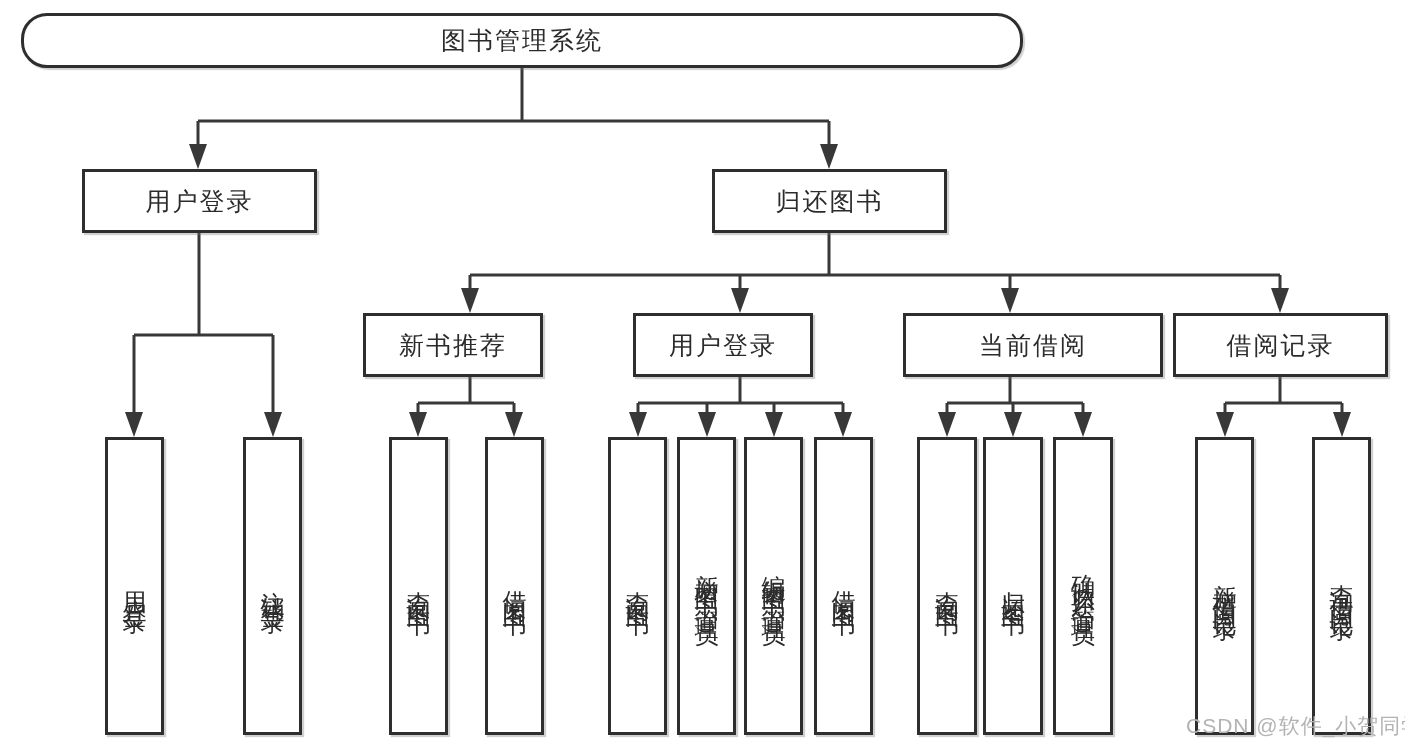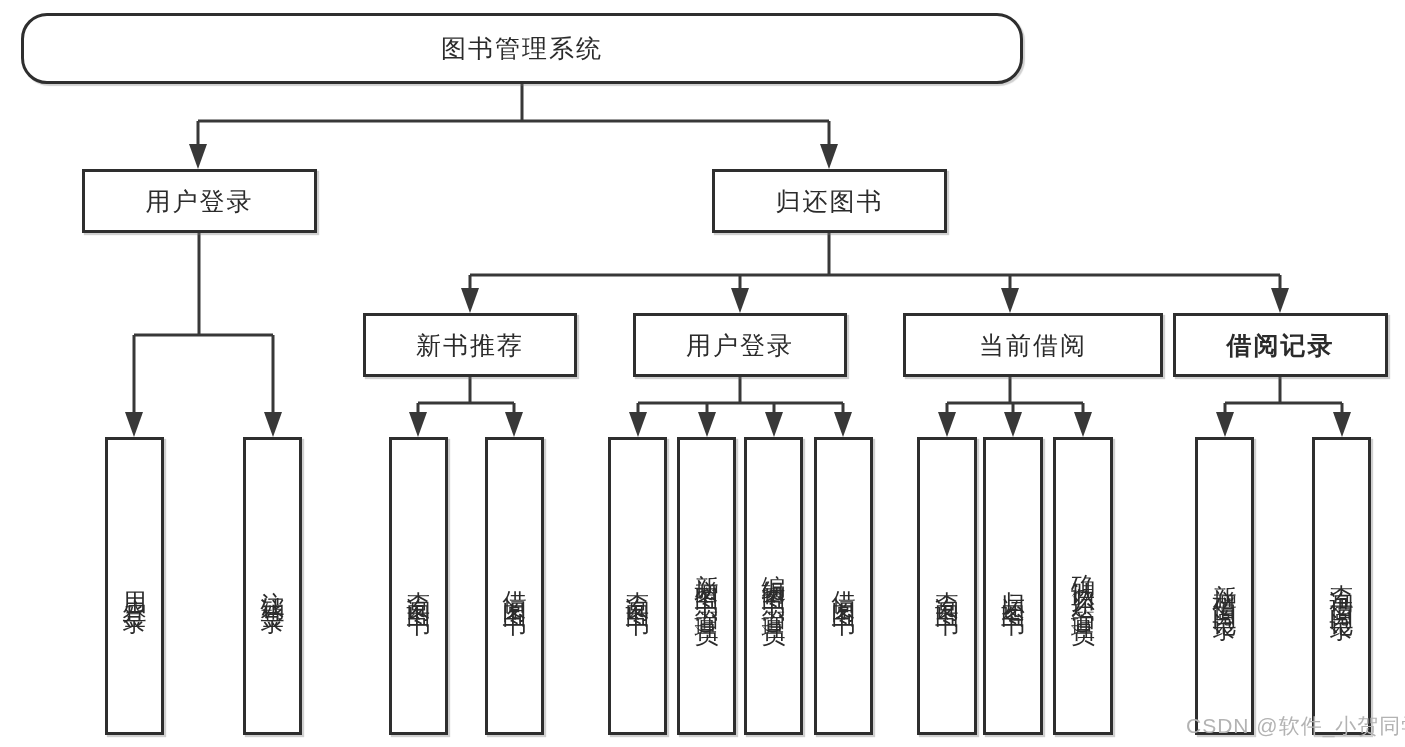--- a/index.html
+++ b/index.html
@@ -33,24 +33,24 @@
     align-items: center;
     justify-content: center;
     color: #2b2b2b;
     z-index: 1;
   }
   .hnode {
     font-size: 25px;
     letter-spacing: 2px;
   }
   .root {
-    left: 21px; top: 13px; width: 1002px; height: 71px; border-radius: 26px;
+    left: 21px; top: 13px; width: 1002px; height: 55px; border-radius: 26px;
   }
   .lvl2 { top: 169px; width: 235px; height: 64px; }
-  .lvl3 { top: 313px; width: 214px; height: 64px; }
+  .lvl3 { top: 313px; width: 180px; height: 64px; }
   .leaf {
     top: 437px;
     width: 59px;
     height: 298px;
   }
   .leaf .vtext {
     writing-mode: vertical-lr;
     font-size: 24px;
     letter-spacing: 7px;
     line-height: 1.0;
@@ -125,21 +125,21 @@
 
   <div class="node hnode lvl3" style="left:363px;">
     <span>新书推荐</span>
   </div>
   <div class="node hnode lvl3" style="left:633px;">
     <span>用户登录</span>
   </div>
   <div class="node hnode lvl3" style="left:903px;width:260px;">
     <span>当前借阅</span>
   </div>
-  <div class="node hnode lvl3" style="left:1173px;width:215px;font-weight:bold;">
+  <div class="node hnode lvl3" style="left:1173px;width:215px;">
     <span>借阅记录</span>
   </div>
 
   <div class="node leaf" style="left:105px;">
     <span class="vtext">用户登录</span>
   </div>
   <div class="node leaf" style="left:243px;">
     <span class="vtext">注销登录</span>
   </div>
 

